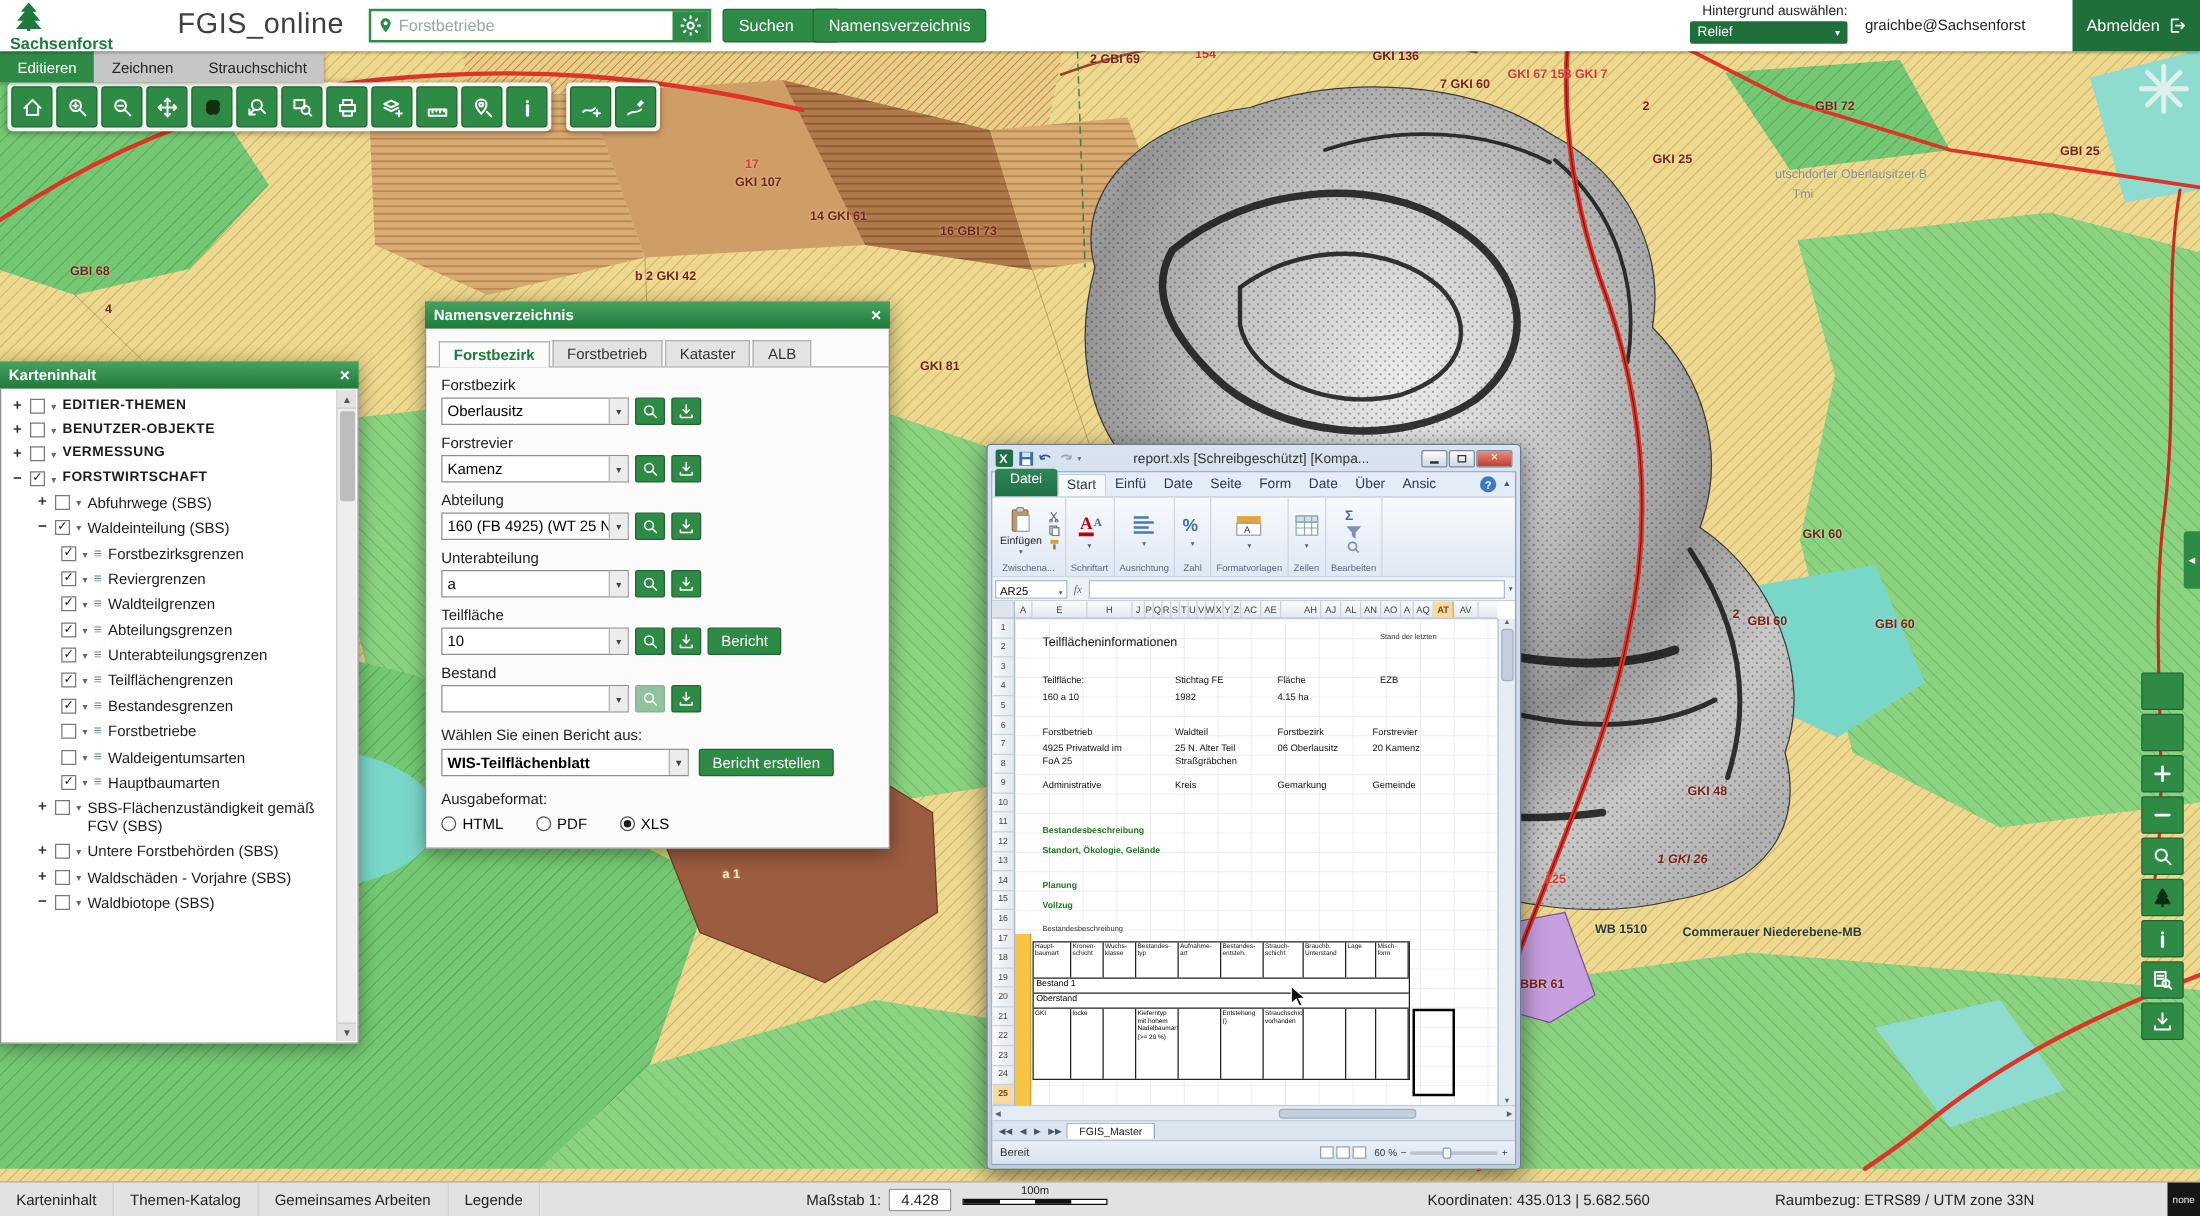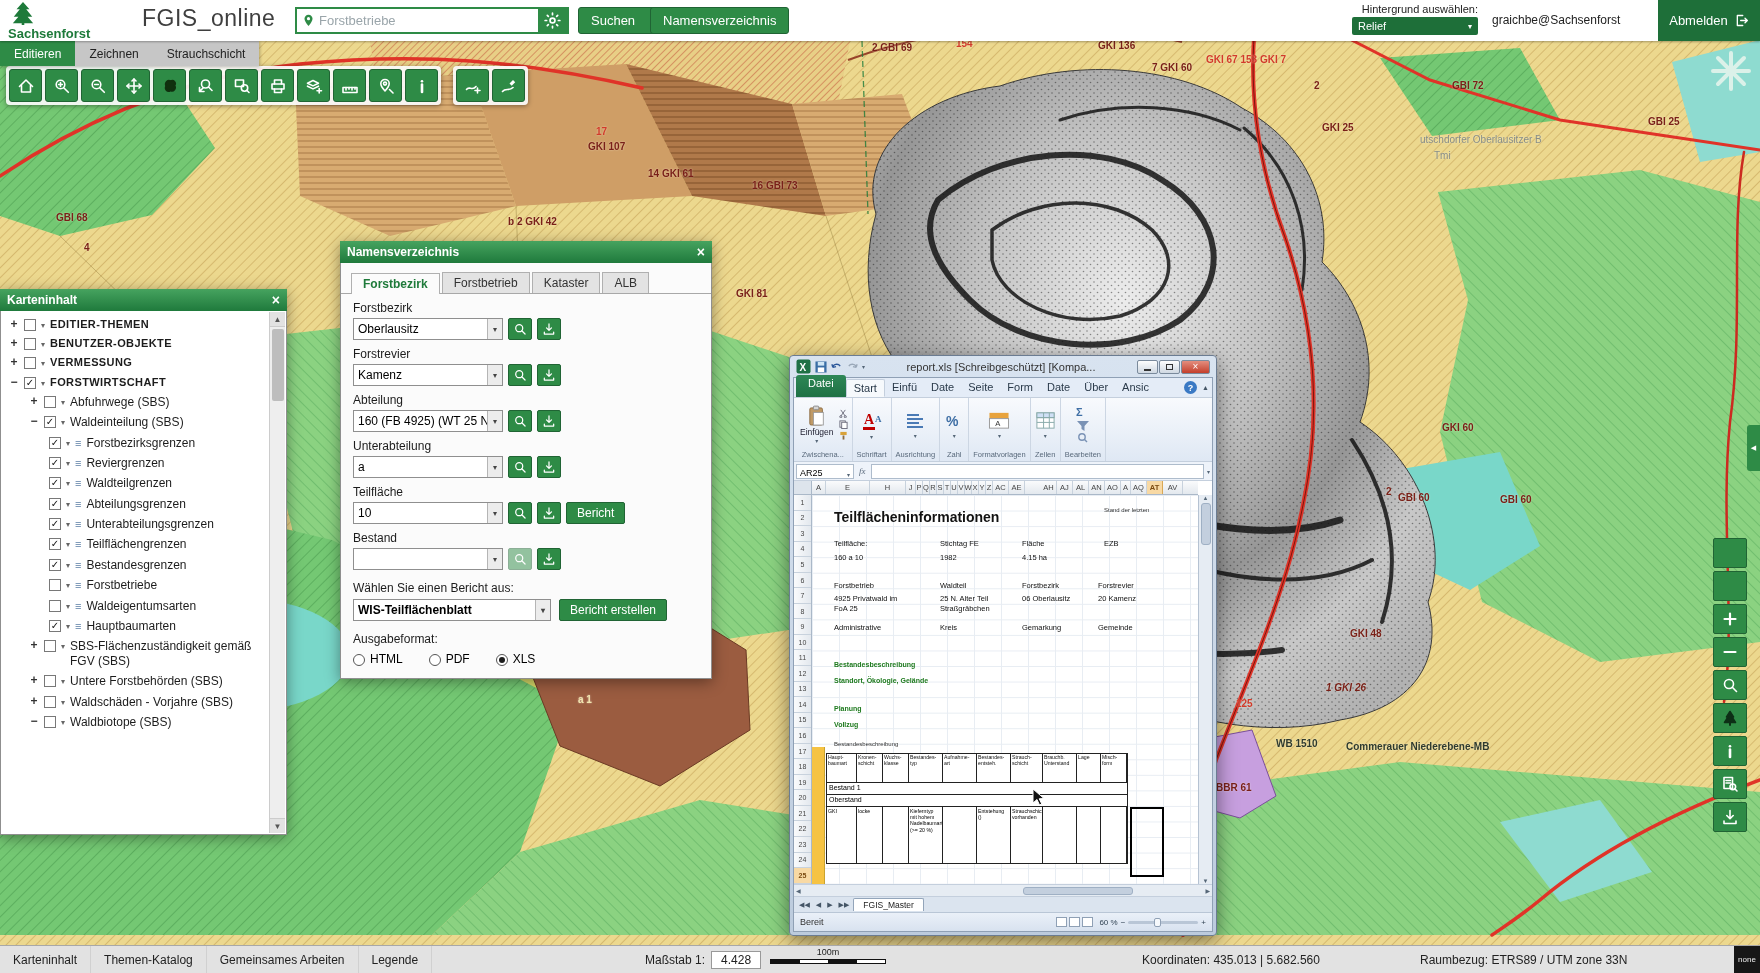--- a/index.html
+++ b/index.html
@@ -78,21 +78,21 @@
   .dval{flex:1;padding:0 4px;white-space:nowrap;overflow:hidden}
   .dcaret{width:15px;height:100%;border-left:1px solid #b5b5b5;background:#ececec;color:#444;font-size:8px;display:flex;align-items:center;justify-content:center}
   .sqbtn{width:24px;height:22px;background:#2e8b46;border:1px solid #206434;border-radius:2px;display:flex;align-items:center;justify-content:center;padding:0}
   .sqbtn svg{width:14px;height:14px}
   .sqbtn.dis{opacity:.5}
   .gbtn{height:22px;background:#2e8b46;border:1px solid #206434;border-radius:2px;color:#fff;font-size:12px;padding:0 10px;white-space:nowrap}
   .dsection{font-size:12px;margin:11px 12px 4px;color:#1c1c1c}
   .report-row{display:flex;gap:8px;margin:0 12px;align-items:center}
   .report-select{width:198px;font-weight:700}
   .format-row{display:flex;gap:26px;margin:6px 12px 0;font-size:12px;align-items:center}
-  .radio{display:flex;gap:5px;align-items:flex-end;cursor:pointer}
+  .radio{display:flex;gap:5px;align-items:center;cursor:pointer}
   .rb{width:12px;height:12px;border:1px solid #555;border-radius:50%;background:#fff;display:flex;align-items:center;justify-content:center}
   .rb.on::after{content:"";width:6px;height:6px;border-radius:50%;background:#1c1c1c}
 
   
   .excel{position:absolute;left:789px;top:355px;width:428px;z-index:22;background:linear-gradient(#d8e3f0,#bccbdd);border:1px solid #6b7c92;border-radius:4px;padding:0 3px 3px;box-shadow:0 5px 20px rgba(0,0,0,.5)}
   .x-title{height:21px;display:flex;align-items:center;gap:4px;padding:0 3px;font-size:11px;color:#333}
   .x-qat{display:flex;gap:3px;align-items:center}
   .x-title-text{flex:1;text-align:center;white-space:nowrap;overflow:hidden;text-overflow:ellipsis}
   .x-winbtns{display:flex;gap:1px}
   .x-btn{width:21px;height:14px;border:1px solid #7a8a9c;border-radius:2px;background:linear-gradient(#fdfdfd,#cfd8e2);display:flex;align-items:center;justify-content:center;font-size:8px;color:#333;padding:0}
@@ -122,21 +122,21 @@
   .x-grid{position:relative;height:403px;background:#fff}
   .x-corner{position:absolute;left:0;top:0;width:18px;height:14px;background:#dde4ec;border-right:1px solid #aab8c8;border-bottom:1px solid #aab8c8}
   .x-colheads{position:absolute;left:18px;top:0;right:14px;height:14px;display:flex;background:linear-gradient(#fafbfc,#e3e8ee);border-bottom:1px solid #aab8c8;overflow:hidden}
   .xcol{height:100%;border-right:1px solid #c8d2dd;font-size:7.5px;color:#444;display:flex;align-items:center;justify-content:center;flex:none}
   .xcol.sel{background:#f8d9a4;border-right-color:#d9a856;color:#7a4a10;font-weight:700}
   .x-rowheads{position:absolute;left:0;top:14px;width:18px;bottom:0;background:linear-gradient(to right,#fafbfc,#e3e8ee);border-right:1px solid #aab8c8;overflow:hidden}
   .xrow{height:15.56px;border-bottom:1px solid #c8d2dd;font-size:7px;color:#444;display:flex;align-items:center;justify-content:center}
   .xrow.sel{background:#f8d9a4;color:#7a4a10;font-weight:700}
   .x-sheet{position:absolute;left:18px;top:14px;right:14px;bottom:0;overflow:hidden;background-image:linear-gradient(to right,#e8edf3 1px,transparent 1px),linear-gradient(to bottom,#e8edf3 1px,transparent 1px);background-size:27px 15.56px}
   .xc{position:absolute;font-size:7.5px;color:#111;white-space:nowrap}
-  .xc.b{font-weight:700;font-size:14px}
+  .xc.b{font-weight:400;font-size:10px}
   .xc.s{font-size:6px;color:#333}
   .xc.g{color:#1e7a1e;font-size:7px;font-weight:700}
   .x-colA{position:absolute;left:0;top:252px;width:13px;height:137px;background:#f6c343;border-right:1px solid #caa32f}
   .x-table{position:absolute;border:1px solid #222;background:#fff}
   .xt-headrow{display:flex;border-bottom:1px solid #222}
   .xt-h{border-right:1px solid #222;font-size:5.2px;line-height:1.15;padding:1px;color:#111;overflow:hidden;flex:none;height:28px}
   .xt-row{font-size:7px;border-bottom:1px solid #222;padding:1px 2px;height:12px}
   .xt-datarow{display:flex;height:56px}
   .xt-d{border-right:1px solid #222;font-size:5.2px;line-height:1.2;padding:1px;overflow:hidden;flex:none}
   .x-selcell{position:absolute;border:2px solid #000}

